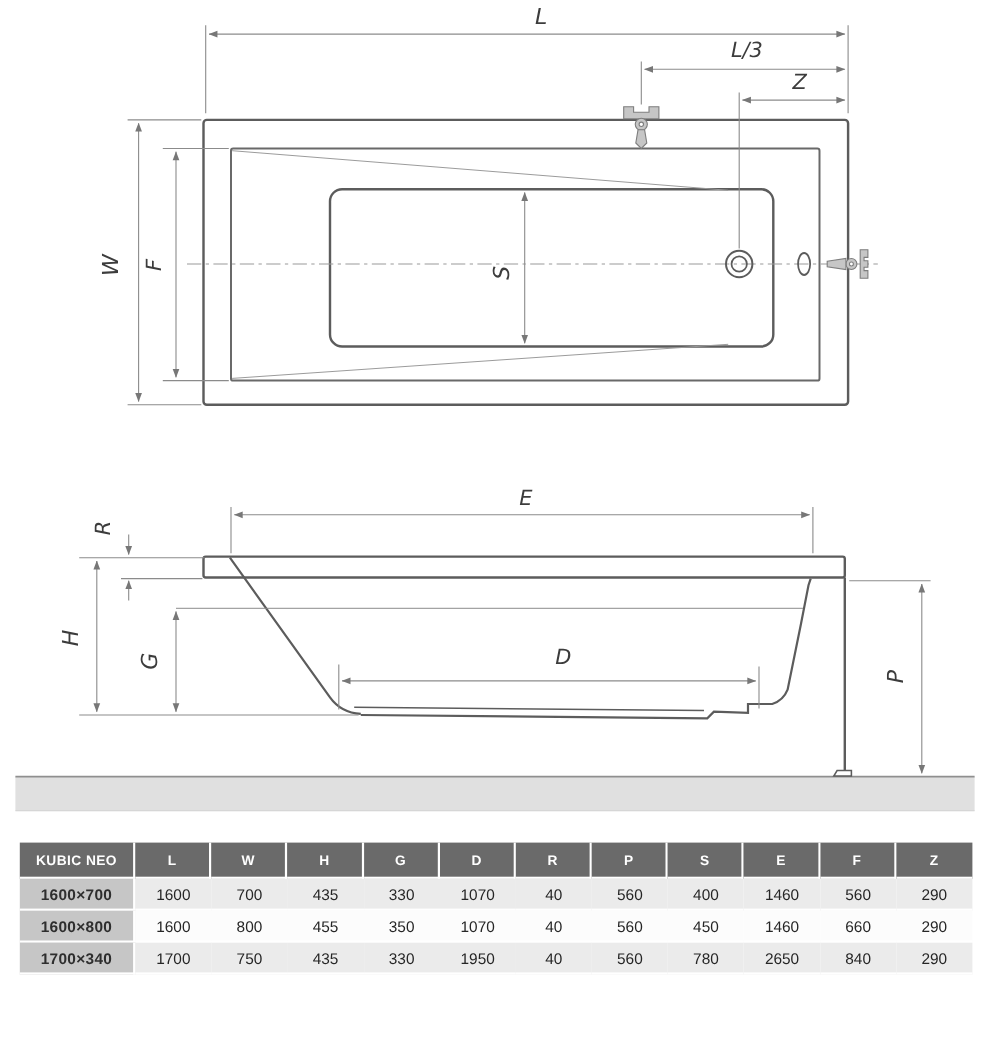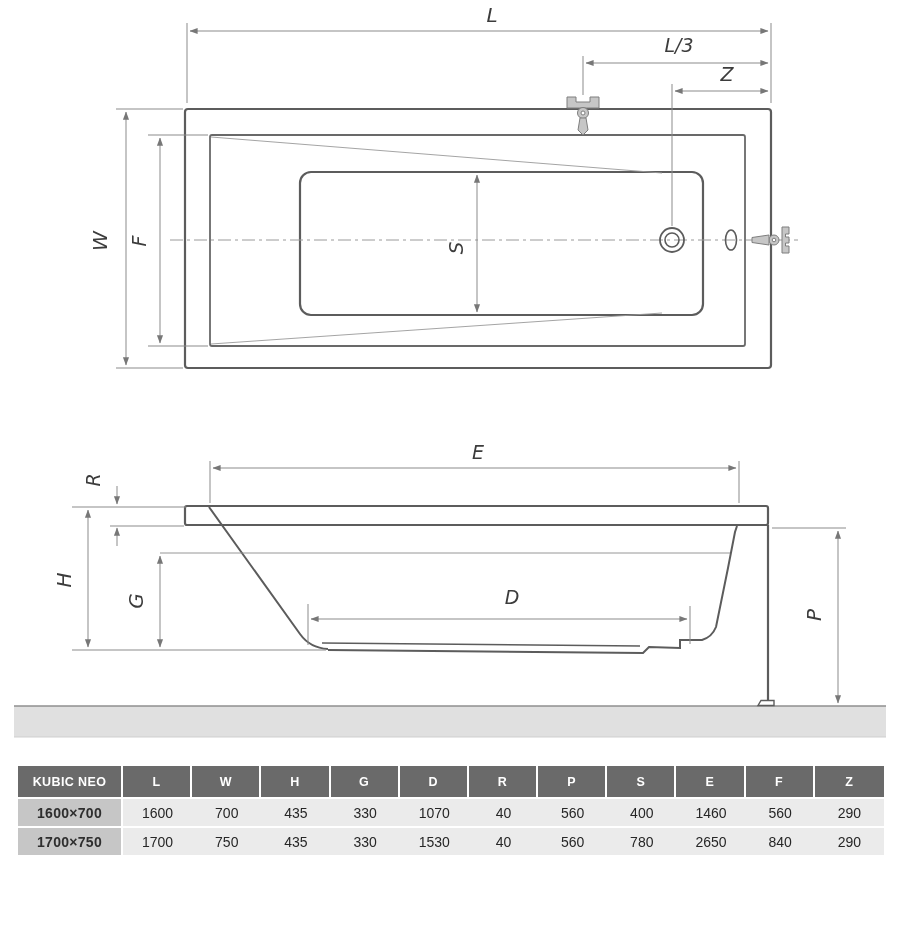--- a/index.html
+++ b/index.html
@@ -216,27 +216,41 @@
       <td>435</td>
       <td>330</td>
       <td>1070</td>
       <td>40</td>
       <td>560</td>
       <td>400</td>
       <td>1460</td>
       <td>560</td>
       <td>290</td>
     </tr>
+    <tr>
+      <td class="lbl">1600×800</td>
+      <td>1600</td>
+      <td>800</td>
+      <td>455</td>
+      <td>350</td>
+      <td>1070</td>
+      <td>40</td>
+      <td>560</td>
+      <td>450</td>
+      <td>1460</td>
+      <td>660</td>
+      <td>290</td>
+    </tr>
     <tr class="alt">
-      <td class="lbl">1700×750</td>
+      <td class="lbl">1700×340</td>
       <td>1700</td>
       <td>750</td>
       <td>435</td>
       <td>330</td>
-      <td>1530</td>
+      <td>1950</td>
       <td>40</td>
       <td>560</td>
       <td>780</td>
       <td>2650</td>
       <td>840</td>
       <td>290</td>
     </tr>
   </tbody>
 </table>
 

